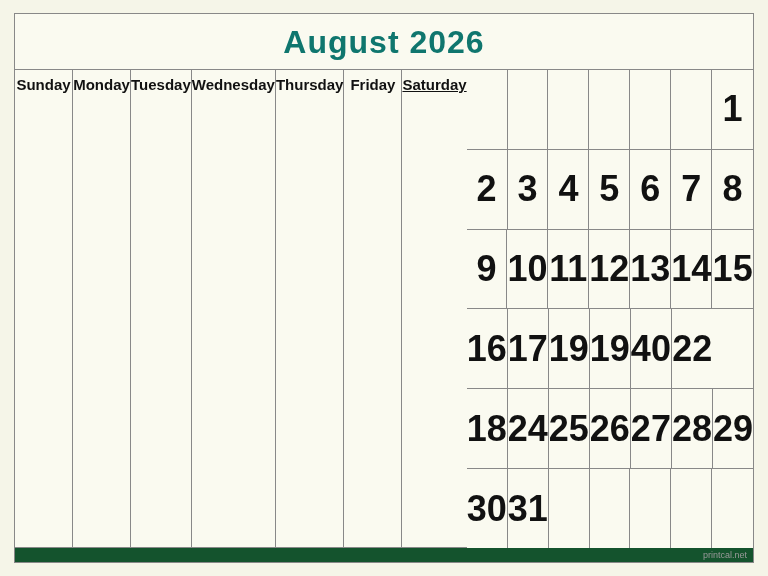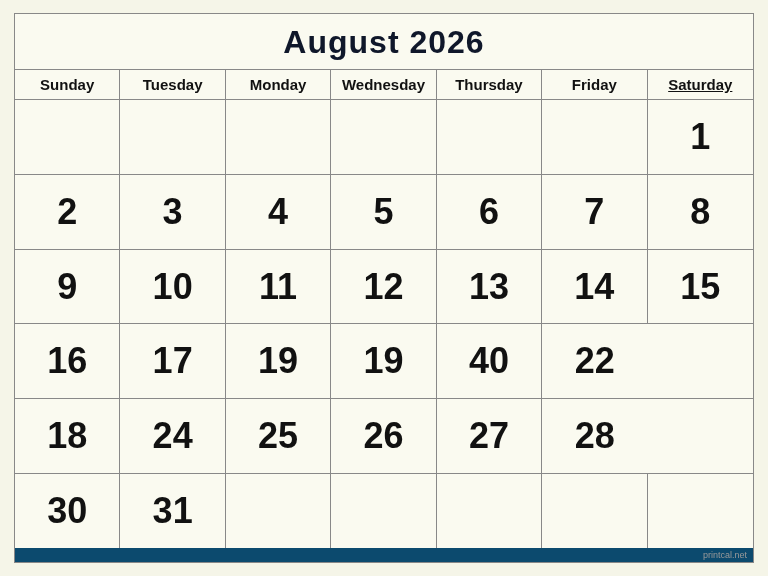--- a/index.html
+++ b/index.html
@@ -25,28 +25,27 @@
       border: 1.5px solid #888;
       display: flex;
       flex-direction: column;
     }
 
     .calendar-title {
       text-align: center;
       font-size: 32px;
       font-weight: bold;
       padding: 10px 0 8px 0;
-      color: #0f172a;
+      color: #0f766e;
       letter-spacing: 1px;
     }
 
     .calendar-grid {
       flex: 1;
       display: flex;
-      flex-direction: column;
       border-top: 1.5px solid #888;
     }
 
     .header-row {
       display: grid;
       grid-template-columns: repeat(7, 1fr);
       border-bottom: 1.5px solid #888;
     }
 
     .header-cell {
@@ -96,33 +95,33 @@
 
     .day-cell.empty {
       
     }
 
     .watermark {
       text-align: right;
       font-size: 9px;
       color: #999;
       padding: 2px 6px 2px 0;
-      background: #0c4a6e;
+      background: #14532d;
     }
   </style>
 </head>
 <body>
 
 <div class="calendar-container">
   <div class="calendar-title">August 2026</div>
   <div class="calendar-grid">
     <div class="header-row">
     <div class="header-cell">Sunday</div>
+        <div class="header-cell">Monday</div>
         <div class="header-cell">Tuesday</div>
-        <div class="header-cell">Monday</div>
         <div class="header-cell">Wednesday</div>
         <div class="header-cell">Thursday</div>
         <div class="header-cell">Friday</div>
         <div class="header-cell">Saturday</div>
       </div>
     <div class="weeks-container">
     <div class="week-row">
           <div class="day-cell empty"></div>
           <div class="day-cell empty"></div>
           <div class="day-cell empty"></div>
@@ -157,20 +156,21 @@
           <div class="day-cell">40</div>
           <div class="day-cell">22</div>
         </div>
         <div class="week-row">
           <div class="day-cell">18</div>
           <div class="day-cell">24</div>
           <div class="day-cell">25</div>
           <div class="day-cell">26</div>
           <div class="day-cell">27</div>
           <div class="day-cell">28</div>
+          <div class="day-cell">29</div>
         </div>
         <div class="week-row">
           <div class="day-cell">30</div>
           <div class="day-cell">31</div>
           <div class="day-cell empty"></div>
           <div class="day-cell empty"></div>
           <div class="day-cell empty"></div>
           <div class="day-cell empty"></div>
           <div class="day-cell empty"></div>
         </div>

